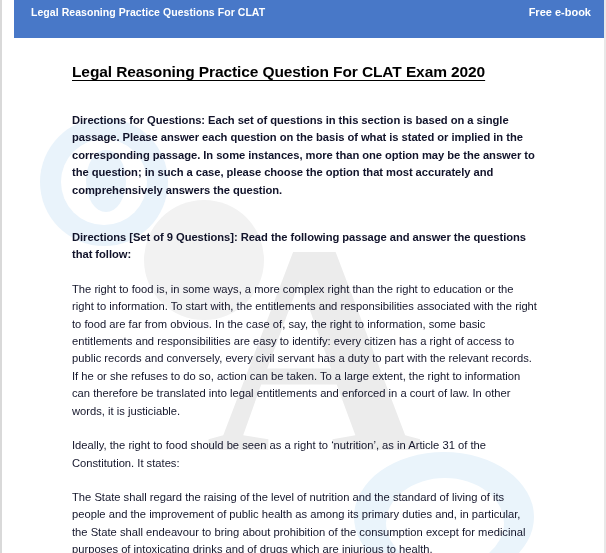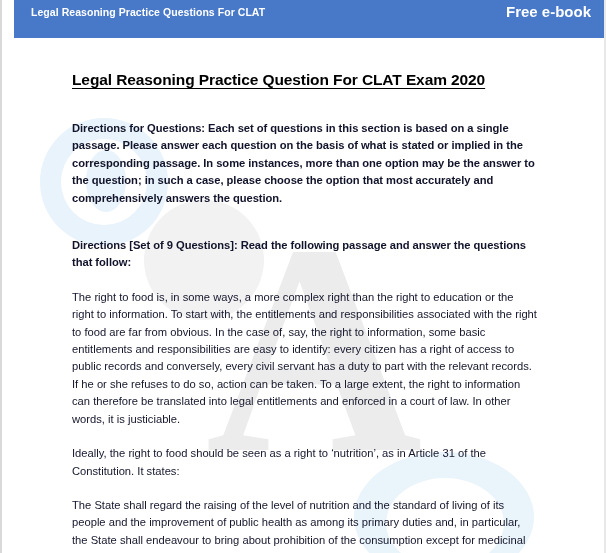--- a/index.html
+++ b/index.html
@@ -43,21 +43,21 @@
   }
   .header-title {
     color: #ffffff;
     font-size: 10.5px;
     font-weight: bold;
     letter-spacing: 0.05px;
     white-space: nowrap;
   }
   .header-cta {
     color: #ffffff;
-    font-size: 15px;
+    font-size: 11px;
     font-weight: bold;
     white-space: nowrap;
   }
 
   
   .wm-layer {
     position: absolute;
     inset: 0;
     z-index: 1;
     pointer-events: none;
@@ -140,21 +140,21 @@
     width: 466px;
     z-index: 3;
   }
 
   .doc-title {
     font-size: 15.5px;
     font-weight: bold;
     color: #000000;
     text-decoration: underline;
     text-underline-offset: 3px;
-    margin: 8px 0 20px 0;
+    margin: 0 0 20px 0;
     letter-spacing: -0.1px;
     line-height: 20px;
   }
 
   .para {
     font-size: 11.2px;
     line-height: 17.4px;
     color: #14162b;
     margin: 0 0 17px 0;
     text-align: left;

